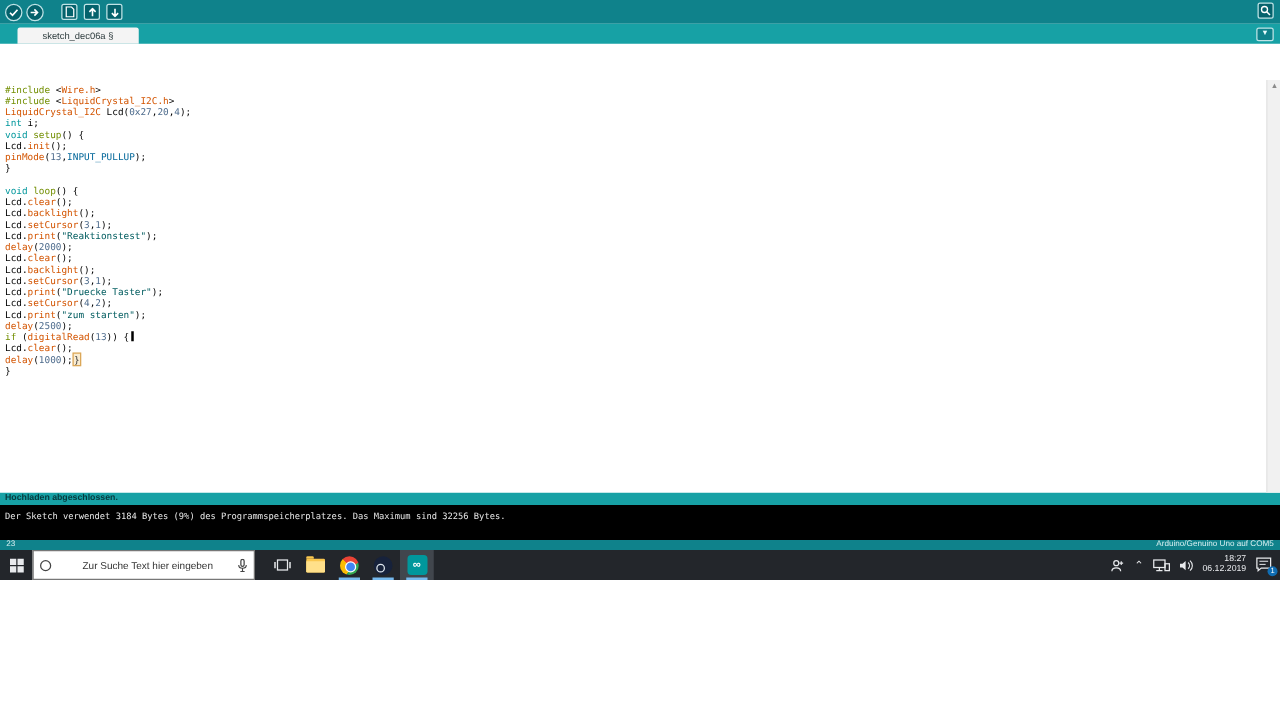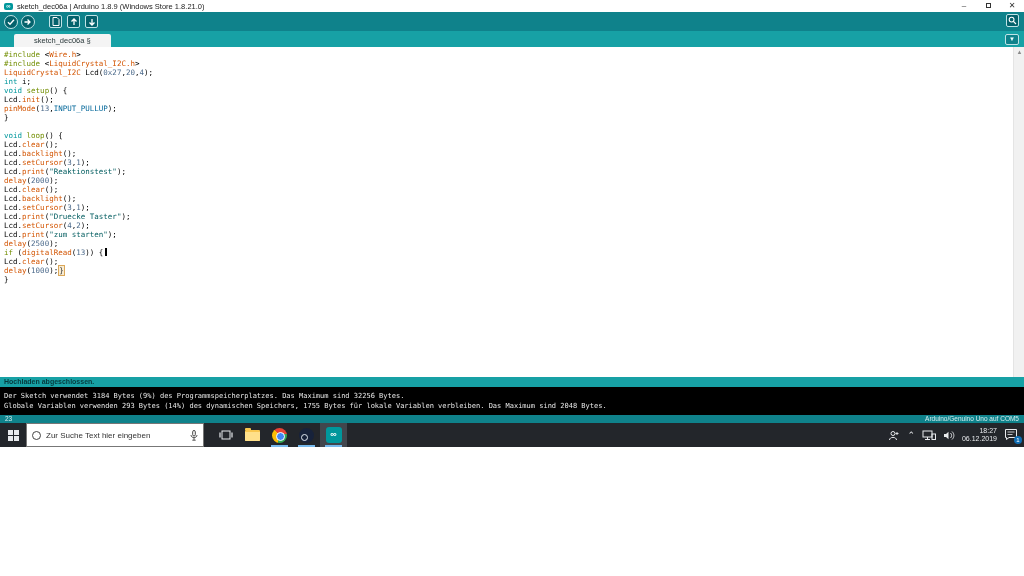--- a/index.html
+++ b/index.html
@@ -27,21 +27,21 @@
   .tb-gap { width:6px; }
 
   
   .tabbar { height:16px; background:#17a1a5; position:relative; flex:0 0 auto; }
   .tab { position:absolute; left:14px; bottom:0; height:13px; background:#f4f4f4; border-radius:2px 2px 0 0;
          padding:0 20px; font-size:7.5px; line-height:13px; color:#2c3a3c; }
   .tab-menu-btn { position:absolute; right:5px; top:3px; width:14px; height:11px; background:#0f828b; border:1px solid #bfe3e6; border-radius:2px;
                   color:#eafcfd; font-size:6px; line-height:9px; text-align:center; }
 
   
-  .editor { height:330px; background:#fff; position:relative; overflow:hidden; flex:0 0 auto; }
+  .editor { height:330px; background:#fff; position:relative; overflow:hidden; flex:0 0 auto;margin-top:29px; }
   .code { padding:3px 14px 0 4px; font-family:"DejaVu Sans Mono", monospace; font-size:7.5px; line-height:9px; white-space:pre; }
   .code-line { height:9px; }
   .tok-pre   { color:#728E00; }
   .tok-incl  { color:#D35400; }
   .tok-type  { color:#00979C; }
   .tok-ctrl  { color:#728E00; }
   .tok-func  { color:#D35400; }
   .tok-num   { color:#4d6b8c; }
   .tok-lit   { color:#006699; }
   .tok-str   { color:#005C5F; }
@@ -62,21 +62,21 @@
   .bottomstrip { height:8px; background:#0f828b; display:flex; justify-content:space-between; align-items:center; padding:0 5px; flex:0 0 auto; }
   .strip-text { font-size:6.5px; color:#d8eff1; line-height:8px; }
 
   
   .taskbar { height:24px; background:#23262b; display:flex; align-items:stretch; position:relative; flex:0 0 auto; }
   .start-btn { width:26px; display:flex; align-items:center; justify-content:center; }
   .win-logo { display:grid; grid-template-columns:5px 5px; grid-template-rows:5px 5px; gap:1px; }
   .win-logo span { background:#e8eaed; }
   .searchbox { width:178px; background:#fff; display:flex; align-items:center; padding:0 5px; gap:5px; border:1px solid #777; }
   .search-circle { width:9px; height:9px; border:1.5px solid #444; border-radius:50%; }
-  .search-text { font-size:8px; color:#333; flex:1; }
+  .search-text { font-size:8px; color:#333; flex:1;margin-left:20px; }
   .task-icon { width:27px; display:flex; align-items:center; justify-content:center; position:relative; }
   .task-icon.running::after { content:""; position:absolute; bottom:0; left:5px; right:5px; height:2px; background:#76b9ed; }
   .task-icon.active { background:#41464d; }
   .chrome-ball { width:15px; height:15px; border-radius:50%; background:conic-gradient(from -45deg, #ea4335 0 120deg, #4285f4 0 120deg, #34a853 120deg 240deg, #fbbc05 240deg 360deg); position:relative; }
   .chrome-ball::after { content:""; position:absolute; left:4px; top:4px; width:7px; height:7px; background:#4285f4; border:1.5px solid #fff; border-radius:50%; }
   .steam-ball { width:15px; height:15px; border-radius:50%; background:#17223b; position:relative; }
   .steam-ball::after { content:""; position:absolute; left:2px; bottom:2px; width:5px; height:5px; border:1.5px solid #dfe7ef; border-radius:50%; }
   .arduino-sq { width:16px; height:16px; border-radius:3px; background:#00979C; color:#fff; font-size:9px; line-height:15px; text-align:center; font-weight:bold; }
   .folder-icon { width:15px; height:11px; background:#f9c74f; border-radius:1px; position:relative; }
   .folder-icon::before { content:""; position:absolute; top:-2px; left:0; width:6px; height:2px; background:#f9c74f; border-radius:1px 1px 0 0; }
@@ -86,29 +86,20 @@
   .clock { text-align:right; color:#e8eaed; font-size:7px; line-height:8px; }
   .notif { position:relative; width:16px; height:14px; }
   .notif-badge { position:absolute; right:-2px; bottom:-2px; width:8px; height:8px; border-radius:50%; background:#0f6db3; color:#fff; font-size:6px; line-height:8px; text-align:center; }
   svg { display:block; }
 </style>
 </head>
 <body>
 
 <div class="window">
 
-  <div class="titlebar">
-    <div class="app-icon">∞</div>
-    <div class="title-text">sketch_dec06a | Arduino 1.8.9 (Windows Store 1.8.21.0)</div>
-    <div class="win-controls">
-      <div class="win-btn">–</div>
-      <div class="win-btn"><span class="restore-glyph"></span></div>
-      <div class="win-btn">✕</div>
-    </div>
-  </div>
 
 
   <div class="toolbar">
     <div class="tb-circle">
       <svg width="8" height="8" viewBox="0 0 8 8">
           <path d="M1 4.2 L3 6.2 L7 1.8" stroke="#fff" stroke-width="1.4" fill="none"></path>
         </svg>
     </div>
     <div class="tb-circle">
       <svg width="8" height="8" viewBox="0 0 8 8">
@@ -151,21 +142,20 @@
       <div class="sb-arrow down">▼</div>
     </div>
   </div>
 
   <div class="statusbar">
     <span>Hochladen abgeschlossen.</span>
   </div>
 
   <div class="console">
     <div>Der Sketch verwendet 3184 Bytes (9%) des Programmspeicherplatzes. Das Maximum sind 32256 Bytes.</div>
-    <div>Globale Variablen verwenden 293 Bytes (14%) des dynamischen Speichers, 1755 Bytes für lokale Variablen verbleiben. Das Maximum sind 2048 Bytes.</div>
   </div>
 
   <div class="bottomstrip">
     <span class="strip-text">23</span>
     <span class="strip-text">Arduino/Genuino Uno auf COM5</span>
   </div>
 
   <div class="taskbar">
     <div class="start-btn">
       <div class="win-logo">

